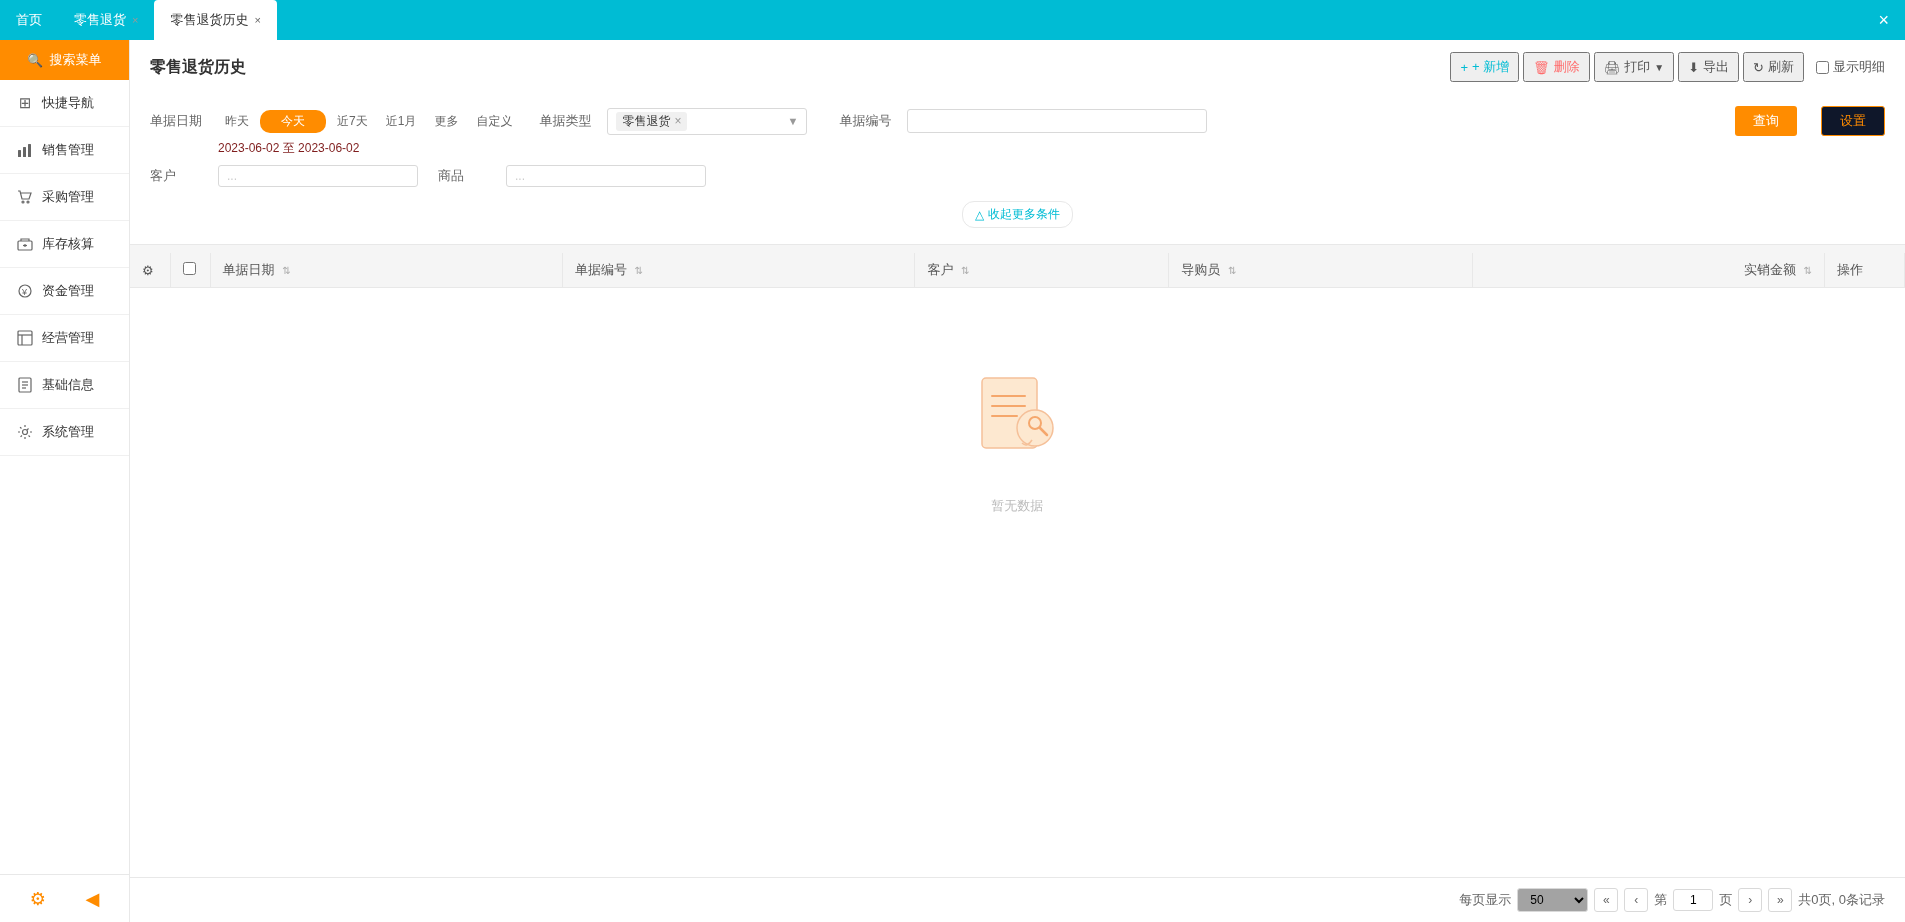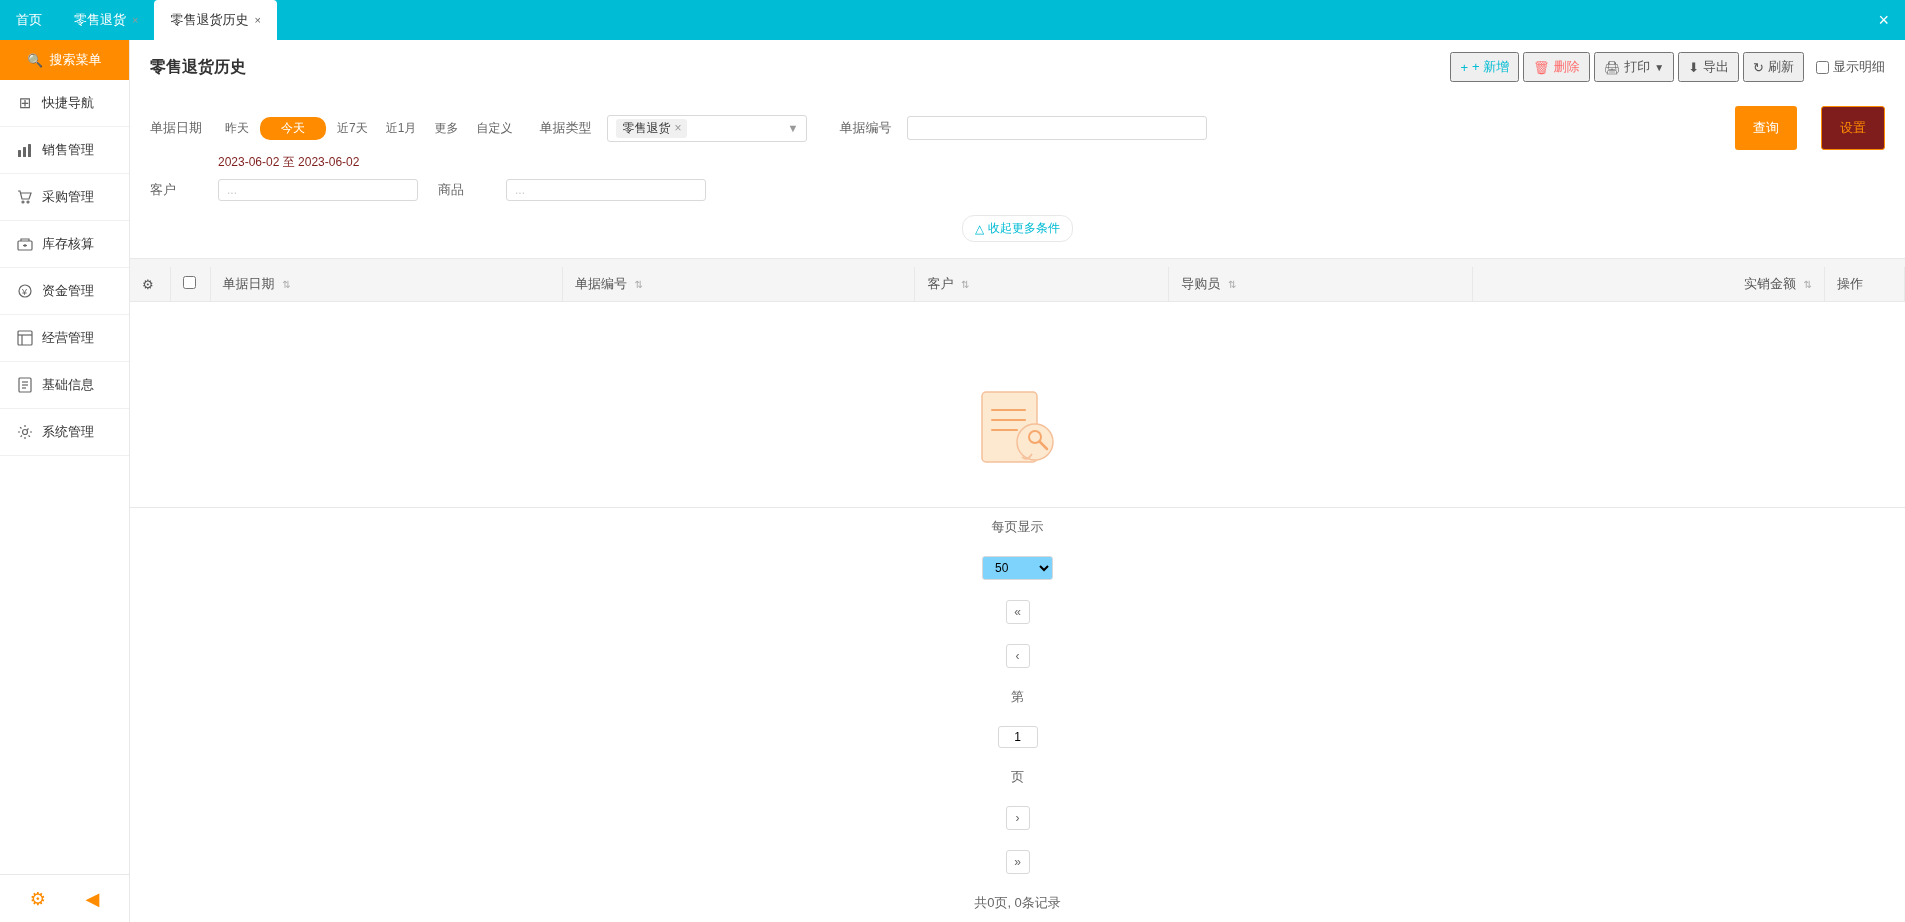--- a/index.html
+++ b/index.html
@@ -157,24 +157,24 @@
     .btn-query {
       background: #ff8c00;
       color: #fff;
       border: none;
       padding: 6px 18px;
       border-radius: 3px;
       cursor: pointer;
       font-size: 13px;
     }
     .btn-setting {
-      background: #7f1d1d;
+      background: #0f172a;
       color: #ff8c00;
       border: 1px solid #ff8c00;
-      padding: 12px 18px;
+      padding: 5px 18px;
       border-radius: 3px;
       cursor: pointer;
       font-size: 13px;
     }
     .show-detail-checkbox {
       display: flex;
       align-items: center;
       gap: 4px;
       font-size: 13px;
       color: #555;
@@ -335,31 +335,30 @@
     }
 
     
     .pagination-bar {
       background: #fff;
       border-top: 1px solid #e8e8e8;
       padding: 10px 20px;
       display: flex;
       align-items: center;
       justify-content: flex-end;
-      gap: 20px;
+      gap: 6px;
       flex-shrink: 0;
-      flex-direction: column;
     }
     .page-size-label { color: #666; font-size: 13px; }
     .page-size-select {
       border: 1px solid #d9d9d9;
       border-radius: 3px;
       padding: 3px 20px 3px 8px;
       font-size: 12px;
-      background: #7dd3fc;
+      background: #a3a3a3;
       cursor: pointer;
     }
     .page-nav-btn {
       width: 24px;
       height: 24px;
       border: 1px solid #d9d9d9;
       border-radius: 3px;
       background: #fff;
       cursor: pointer;
       display: flex;

